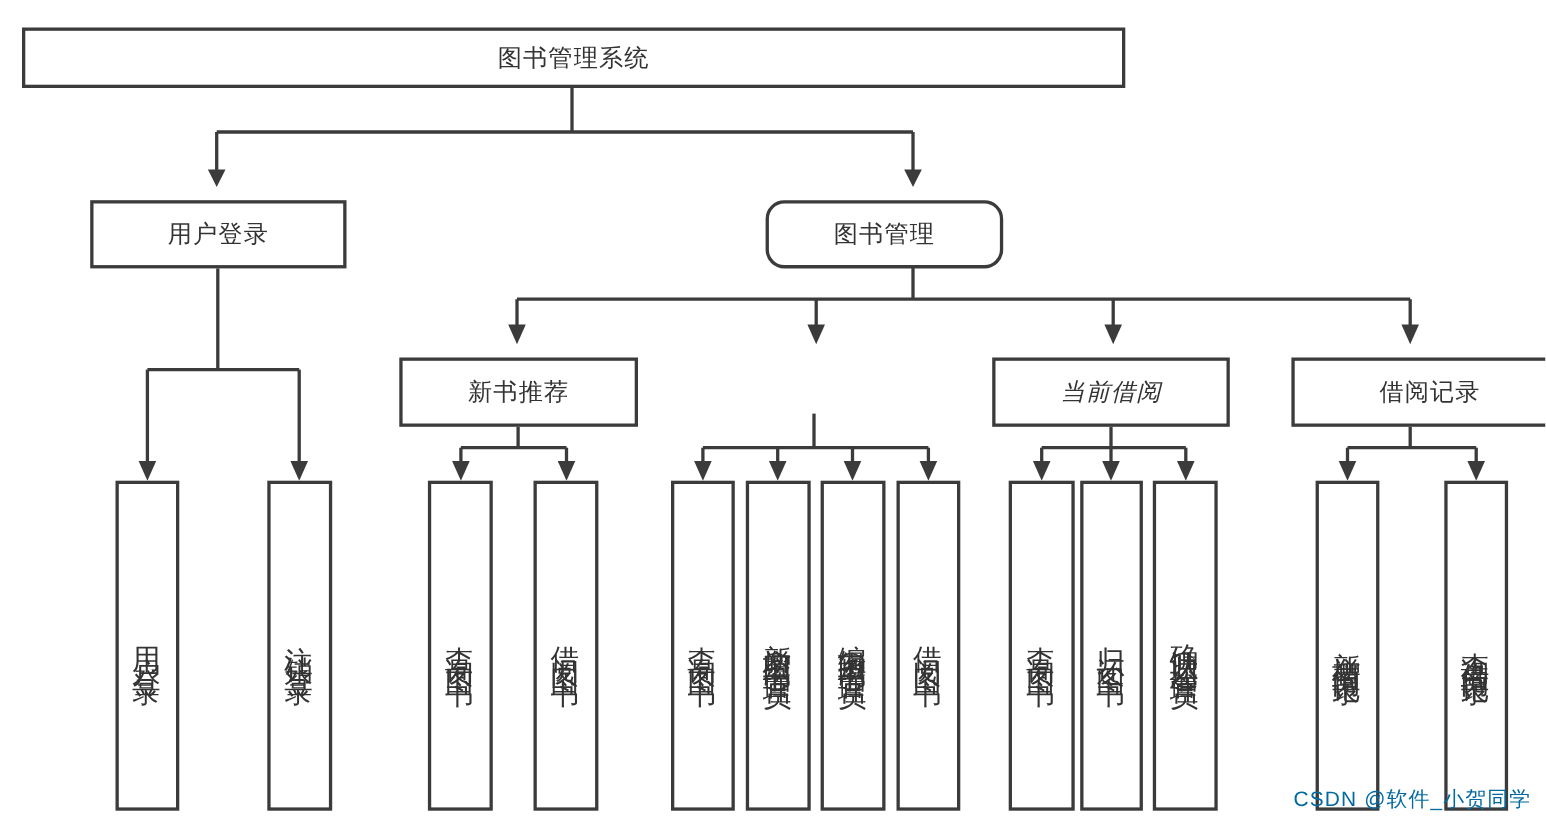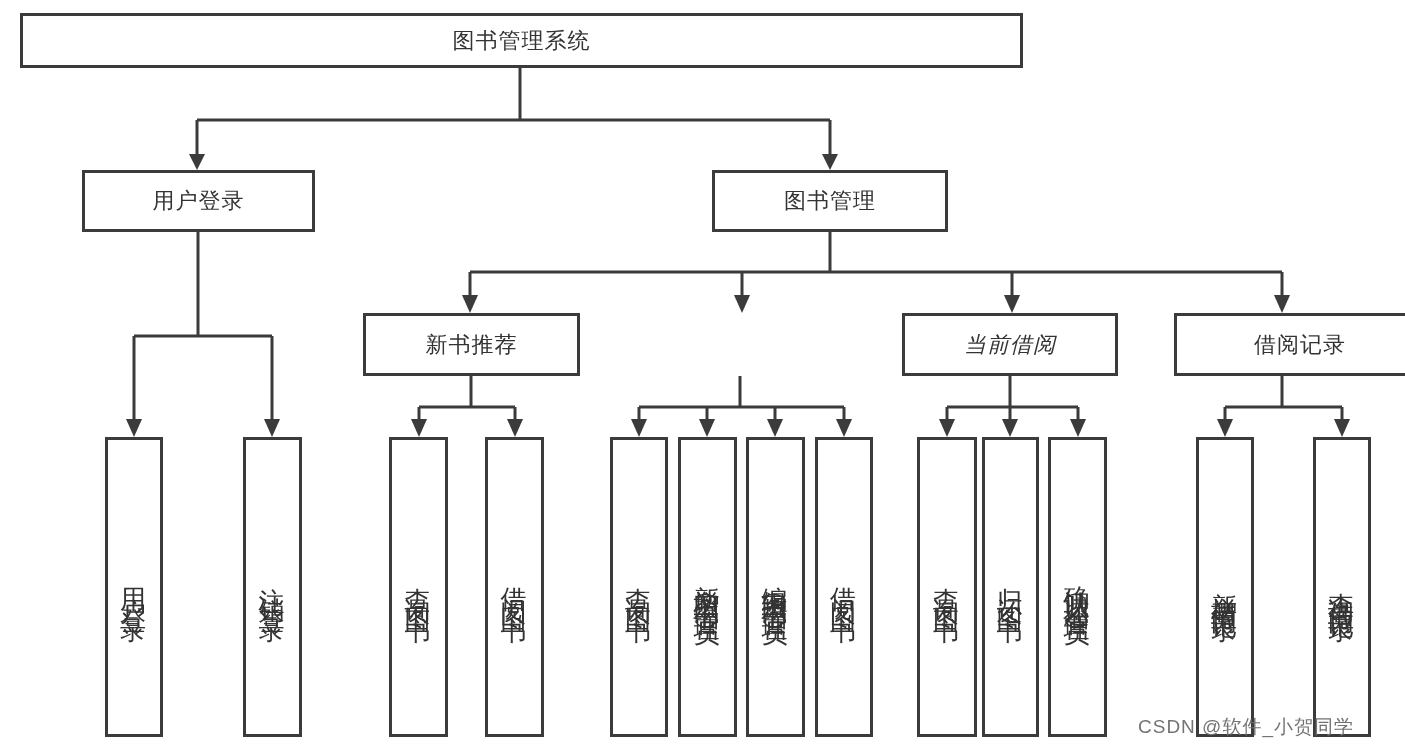--- a/index.html
+++ b/index.html
@@ -5,31 +5,31 @@
   html,body{margin:0;padding:0;background:#ffffff;}
   .canvas{
     position:relative;width:1405px;height:747px;background:#ffffff;overflow:hidden;
     font-family:"Liberation Sans","DejaVu Sans",sans-serif;color:#333333;
   }
   .wires{position:absolute;left:0;top:0;width:1405px;height:747px;z-index:1;}
   .node{
     position:absolute;box-sizing:border-box;border:3px solid #3b3b3b;background:#ffffff;
     display:flex;align-items:center;justify-content:center;z-index:2;
   }
-  .hnode{font-size:22px;letter-spacing:1px;}
+  .hnode{font-size:22px;letter-spacing:1px;margin-top:12px;}
   .leaf{
     top:437px;height:300px;width:58px;
     writing-mode:vertical-rl;text-orientation:mixed;
     font-size:26px;
   }
   .leaf span{letter-spacing:10px;}
   .leaf--long span{letter-spacing:5px;}
   .watermark{
-    position:absolute;left:1138px;top:714px;z-index:5;
-    font-size:19px;color:#737373;letter-spacing:1px;white-space:nowrap;
+    position:absolute;left:1176px;top:714px;z-index:5;
+    font-size:19px;color:#0369a1;letter-spacing:1px;white-space:nowrap;
   }
 </style>
 </head>
 <body>
 
 <div class="canvas">
 
   <svg class="wires" width="1405" height="747" viewBox="0 0 1405 747" stroke="#3b3b3b" stroke-width="3" fill="none">
 
     <g>
@@ -106,21 +106,21 @@
     </g>
   </svg>
 
   <div class="node hnode" style="left:20px;top:13px;width:1003px;height:55px;">
     <span>图书管理系统</span>
   </div>
 
   <div class="node hnode" style="left:82px;top:170px;width:233px;height:62px;">
     <span>用户登录</span>
   </div>
-  <div class="node hnode" style="left:712px;top:170px;width:236px;height:62px;">
+  <div class="node hnode" style="left:696px;top:170px;width:216px;height:62px;border-radius:17px;">
     <span>图书管理</span>
   </div>
 
   <div class="node hnode" style="left:363px;top:313px;width:217px;height:63px;">
     <span>新书推荐</span>
   </div>
   <div class="node hnode" style="left:902px;top:313px;width:216px;height:63px;font-style:italic;">
     <span>当前借阅</span>
   </div>
   <div class="node hnode" style="left:1174px;top:313px;width:252px;height:63px;">

